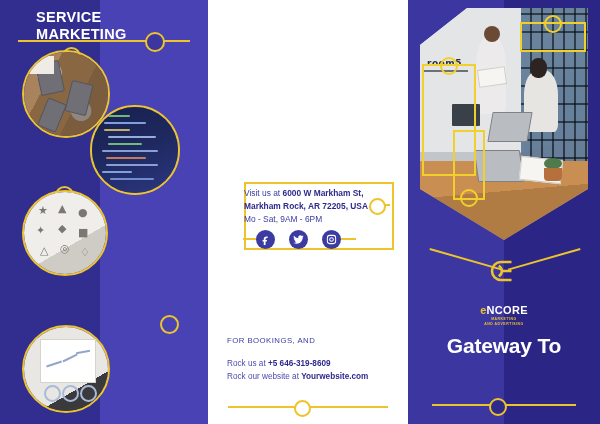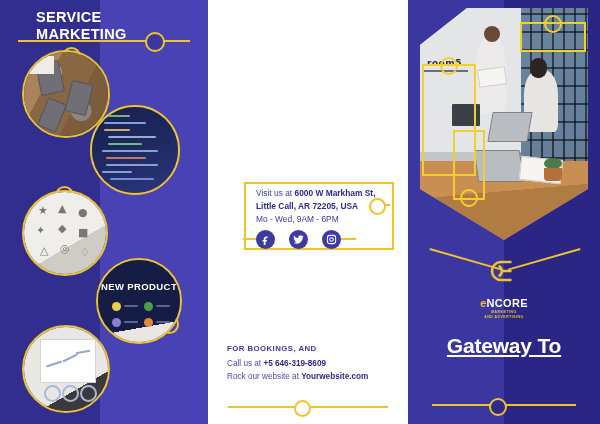--- a/index.html
+++ b/index.html
@@ -40,34 +40,34 @@
   .ph5 .chart{position:absolute;background:#ffffff;border:1px solid #d6d3cd;}
   .ph5 .spark{position:absolute;height:1.5px;background:#93a6c9;}
   .ph5 .ring{position:absolute;border:2px solid #a9bad8;border-radius:50%;}
 
   
   .panel-mid{position:absolute;left:208px;top:0;width:200px;height:424px;background:#ffffff;}
 
   .addr-box{position:absolute;left:19px;top:10px;width:150px;height:68px;border:2px solid #edc42b;
     box-sizing:border-box;}
   .addr-wrap{position:absolute;left:225px;top:172px;width:165px;height:76px;}
-  .addr-text{position:absolute;left:244px;top:187px;width:140px;color:#3b3ba2;font-size:8.4px;line-height:1.55;padding-left:12px;}
+  .addr-text{position:absolute;left:244px;top:187px;width:140px;color:#3b3ba2;font-size:8.4px;line-height:1.55;}
   .addr-text b{color:#2e2a8c;}
   .addr-dot{position:absolute;left:369px;top:198px;width:13px;height:13px;border:2px solid #edc42b;
     border-radius:50%;background:#ffffff;z-index:3;}
   .addr-tick{position:absolute;left:374px;top:204px;width:16px;height:2px;background:#edc42b;}
 
   .social-row{position:absolute;left:256px;top:230px;display:flex;gap:14px;align-items:center;}
   .soc{width:19px;height:19px;border-radius:50%;background:#3b3ba2;display:flex;
     align-items:center;justify-content:center;}
   .soc svg{display:block;}
   .soc-line-l{position:absolute;left:243px;top:238px;width:14px;height:2px;background:#edc42b;}
   .soc-line-r{position:absolute;left:330px;top:238px;width:26px;height:2px;background:#edc42b;}
 
-  .bookings{position:absolute;left:227px;top:344px;color:#3b3ba2;font-size:7.8px;font-weight:bold;
+  .bookings{position:absolute;left:227px;top:336px;color:#3b3ba2;font-size:7.8px;font-weight:normal;
     letter-spacing:.45px;}
   .contact{position:absolute;left:227px;top:357px;color:#4a4ab0;font-size:8.2px;line-height:1.6;}
   .contact b{color:#2e2a8c;}
 
   .mid-rule{position:absolute;left:228px;top:406px;width:160px;height:2px;background:#edc42b;}
   .mid-rule-dot{position:absolute;left:294px;top:400px;width:13px;height:13px;border:2px solid #edc42b;
     border-radius:50%;background:#ffffff;}
 
   
   .panel-right{position:absolute;left:408px;top:0;width:192px;height:424px;background:#22c55e;overflow:hidden;}
@@ -99,26 +99,26 @@
   .hl-rect{position:absolute;border:2px solid #f2d02c;z-index:6;}
   .hl-dot{position:absolute;width:14px;height:14px;border:2px solid #f2d02c;border-radius:50%;z-index:7;}
 
   .chev{position:absolute;left:22px;top:248px;width:150px;height:22px;z-index:5;}
   .chev i{position:absolute;top:0;width:50%;height:2px;background:#edc42b;}
   .chev .l{left:0;transform-origin:left top;transform:rotate(16deg);}
   .chev .r{right:0;transform-origin:right top;transform:rotate(-16deg);}
 
   .logo{position:absolute;left:408px;top:256px;width:192px;z-index:8;text-align:center;}
   .logo-mark{margin:0 auto;}
-  .logo-name{color:#ffffff;font-size:11px;font-weight:bold;letter-spacing:.3px;margin-top:7px;}
+  .logo-name{color:#ffffff;font-size:11px;font-weight:bold;letter-spacing:.3px;margin-top:14px;}
   .logo-name .lc{color:#edc42b;}
   .logo-tag{color:#edc42b;font-size:3.4px;font-weight:bold;letter-spacing:.55px;line-height:1.5;margin-top:1px;}
 
   .headline{position:absolute;left:408px;top:334px;width:192px;text-align:center;color:#ffffff;
-    font-size:21px;font-weight:bold;line-height:1.14;letter-spacing:-.2px;z-index:8;text-decoration:underline;}
+    font-size:21px;font-weight:bold;line-height:1.14;letter-spacing:-.2px;z-index:8;}
 
   .right-rule{position:absolute;left:432px;top:404px;width:144px;height:2px;background:#edc42b;z-index:8;}
   .right-rule-dot{position:absolute;left:489px;top:398px;width:14px;height:14px;border:2px solid #edc42b;
     border-radius:50%;background:#2e2a8c;z-index:9;}
 </style>
 </head>
 <body>
 
 <div class="brochure">
 
@@ -168,33 +168,20 @@
         <div class="gl" style="left:12px;top:32px;font-size:11px;">✦</div>
         <div class="gl" style="left:34px;top:30px;font-size:11px;">◆</div>
         <div class="gl" style="left:54px;top:34px;font-size:11px;">■</div>
         <div class="gl" style="left:16px;top:52px;font-size:11px;">△</div>
         <div class="gl" style="left:36px;top:50px;font-size:11px;">◎</div>
         <div class="gl" style="left:56px;top:54px;font-size:11px;">♢</div>
       </div>
     </div>
 
     <div class="pc-ring" style="left:160px;top:315px;"></div>
-    <div class="photo-circle" style="left:96px;top:258px;width:82px;height:82px;">
-      <div class="ph ph4">
-        <div class="npt">NEW PRODUCT</div>
-        <div class="dot" style="left:14px;top:42px;background:#e8d14a;"></div>
-        <div class="dot" style="left:46px;top:42px;background:#4f9d4a;"></div>
-        <div class="dot" style="left:14px;top:58px;background:#8a7fd0;"></div>
-        <div class="dot" style="left:46px;top:58px;background:#df8a3c;"></div>
-        <div class="bar" style="left:26px;top:45px;width:14px;"></div>
-        <div class="bar" style="left:58px;top:45px;width:14px;"></div>
-        <div class="bar" style="left:26px;top:61px;width:14px;"></div>
-        <div class="bar" style="left:58px;top:61px;width:14px;"></div>
-      </div>
-    </div>
 
     <div class="pc-ring" style="left:64px;top:378px;"></div>
     <div class="photo-circle" style="left:22px;top:325px;width:84px;height:84px;">
       <div class="ph ph5">
         <div class="chart" style="left:16px;top:12px;width:54px;height:42px;"></div>
         <div class="spark" style="left:22px;top:36px;width:16px;transform:rotate(-18deg);"></div>
         <div class="spark" style="left:38px;top:30px;width:16px;transform:rotate(-26deg);"></div>
         <div class="spark" style="left:52px;top:24px;width:14px;transform:rotate(-10deg);"></div>
         <div class="ring" style="left:20px;top:58px;width:13px;height:13px;"></div>
         <div class="ring" style="left:38px;top:58px;width:13px;height:13px;"></div>
@@ -203,22 +190,22 @@
     </div>
   </div>
 
   <div class="panel-mid"></div>
 
   <div class="addr-wrap">
     <div class="addr-box"></div>
   </div>
   <div class="addr-text">
     <span>Visit us at </span><b>6000 W Markham St,</b><br>
-    <b>Little Call, AR 72205, USA</b><br>
-    <span>Mo - Wed, 9AM - 6PM</span>
+    <b>Markham Rock, AR 72205, USA</b><br>
+    <span>Mo - Sat, 9AM - 6PM</span>
   </div>
   <div class="addr-tick"></div>
   <div class="addr-dot"></div>
 
   <div class="soc-line-l"></div>
   <div class="soc-line-r"></div>
   <div class="social-row">
     <div class="soc">
       <svg width="11" height="11" viewBox="0 0 24 24">
           <path fill="#ffffff" d="M14.5 8.5h2.2V5.6c-.4-.05-1.7-.17-3.2-.17-3.2 0-5.3 1.95-5.3 5.53V13H5.6v3.3h2.6V24h3.9v-7.7h2.7l.4-3.3h-3.1v-1.7c0-.95.27-1.6 1.4-1.6z"></path>
@@ -232,21 +219,21 @@
     <div class="soc">
       <svg width="11" height="11" viewBox="0 0 24 24">
         <rect x="3" y="3" width="18" height="18" rx="5" fill="none" stroke="#ffffff" stroke-width="2.2"></rect>
         <circle cx="12" cy="12" r="4" fill="none" stroke="#ffffff" stroke-width="2.2"></circle>
       </svg>
     </div>
   </div>
 
   <div class="bookings">FOR BOOKINGS, AND</div>
   <div class="contact">
-    <span>Call us at </span><b>+5 646-319-8609</b><br>
+    <span>Rock us at </span><b>+5 646-319-8609</b><br>
     <span>Rock our website at </span><b>Yourwebsite.com</b>
   </div>
 
   <div class="mid-rule"></div>
   <div class="mid-rule-dot"></div>
 
   <div class="panel-right">
     <div class="band-a"></div>
     <div class="band-b"></div>
 

